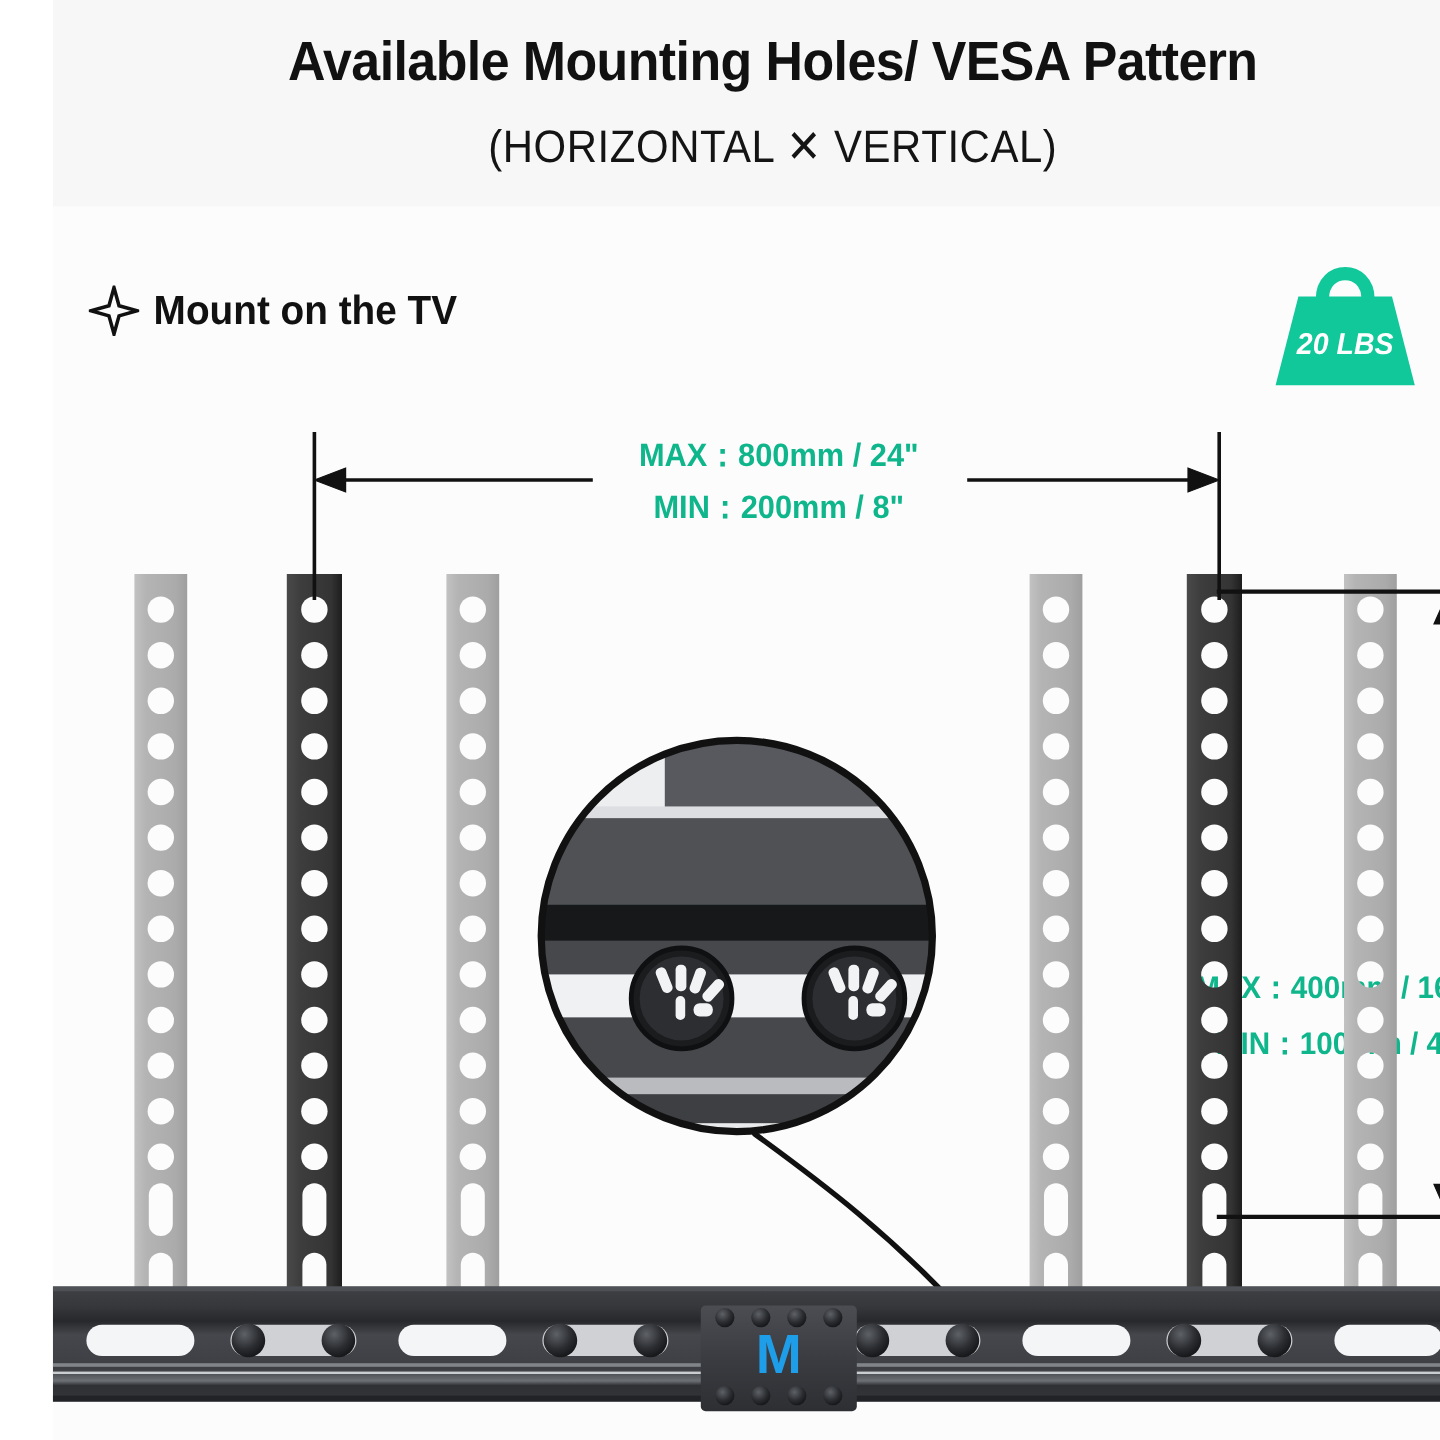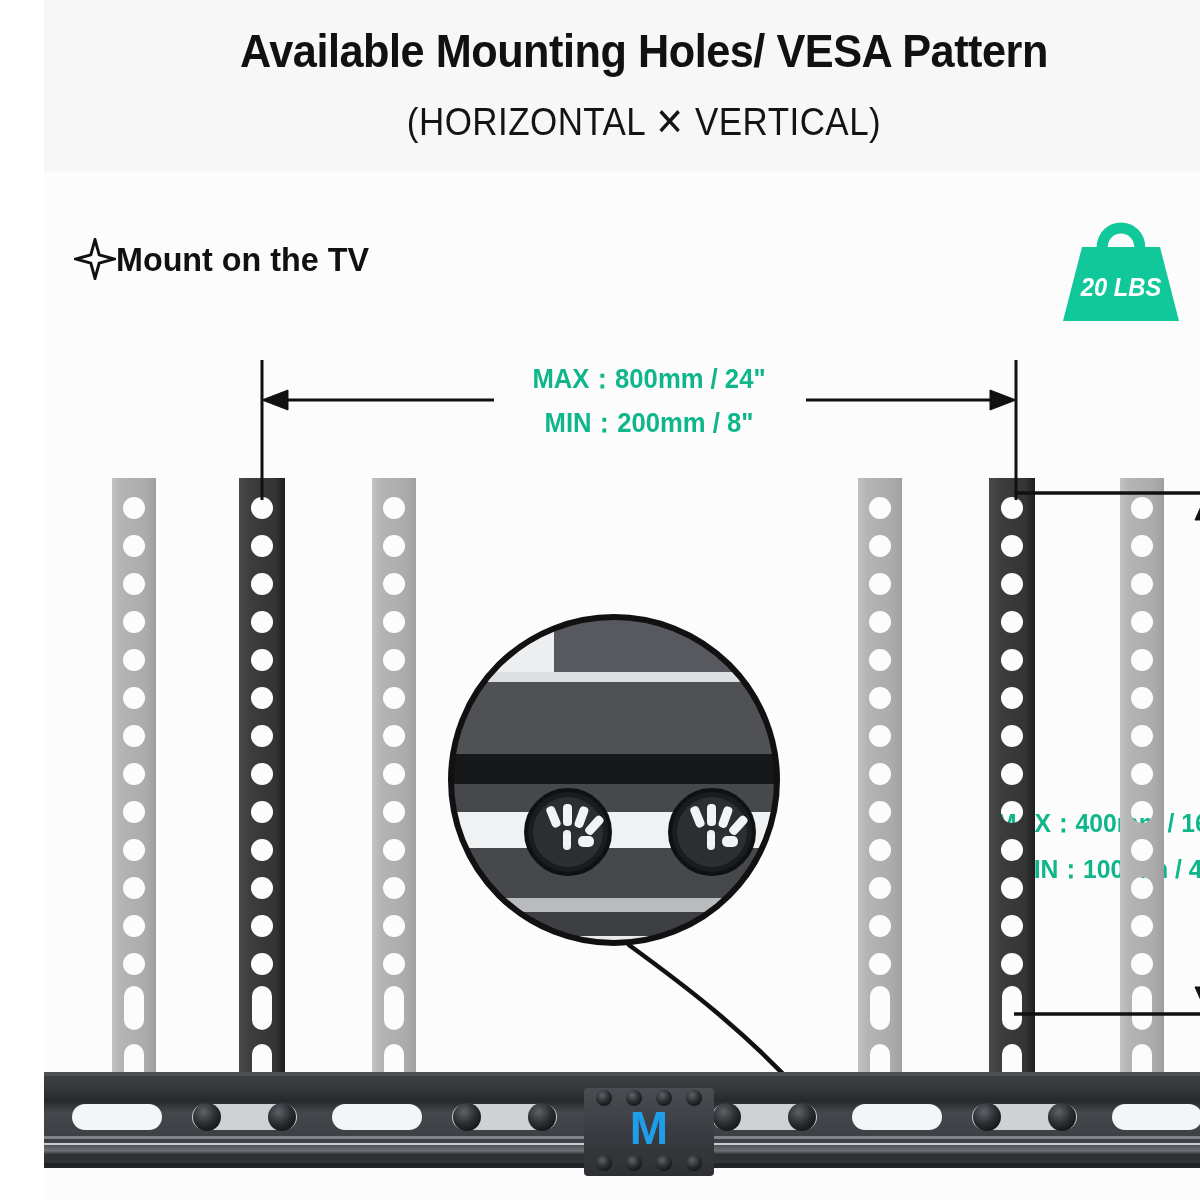--- a/index.html
+++ b/index.html
@@ -21,21 +21,21 @@
     font-family:"Liberation Sans", sans-serif;
   }
   .subtitle{
     position:absolute;left:0;top:100px;width:1200px;text-align:center;
     font-size:38px;color:#141414;letter-spacing:0.5px;
     transform:scaleX(0.92);transform-origin:center top;
     font-family:"Liberation Sans", sans-serif;
   }
 
   
-  .section-label{position:absolute;left:30px;top:238px;display:flex;align-items:center;gap:0;}
+  .section-label{position:absolute;left:30px;top:238px;display:flex;align-items:center;gap:12px;}
   .star-icon{width:42px;height:42px;display:block;}
   .section-label-text{
     font-size:34px;font-weight:bold;color:#111;
     transform:scaleX(0.95);transform-origin:left center;
     white-space:nowrap;
   }
 
   
   .weight-badge{position:absolute;left:1002px;top:203px;width:150px;height:122px;font-style:italic;}
   .weight-badge svg{display:block;}

